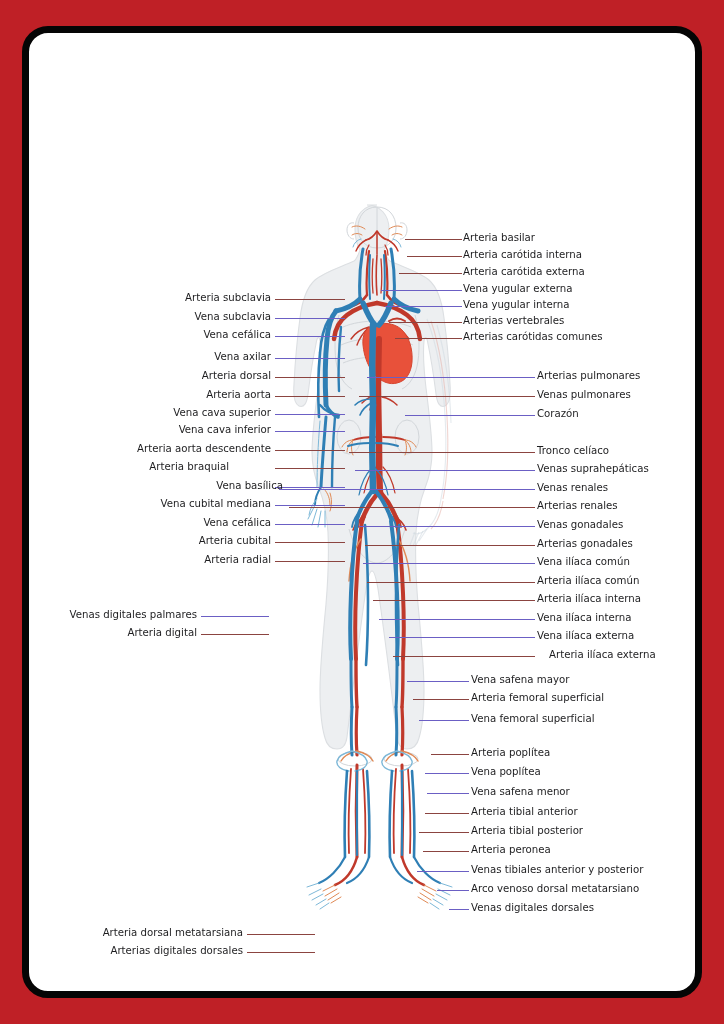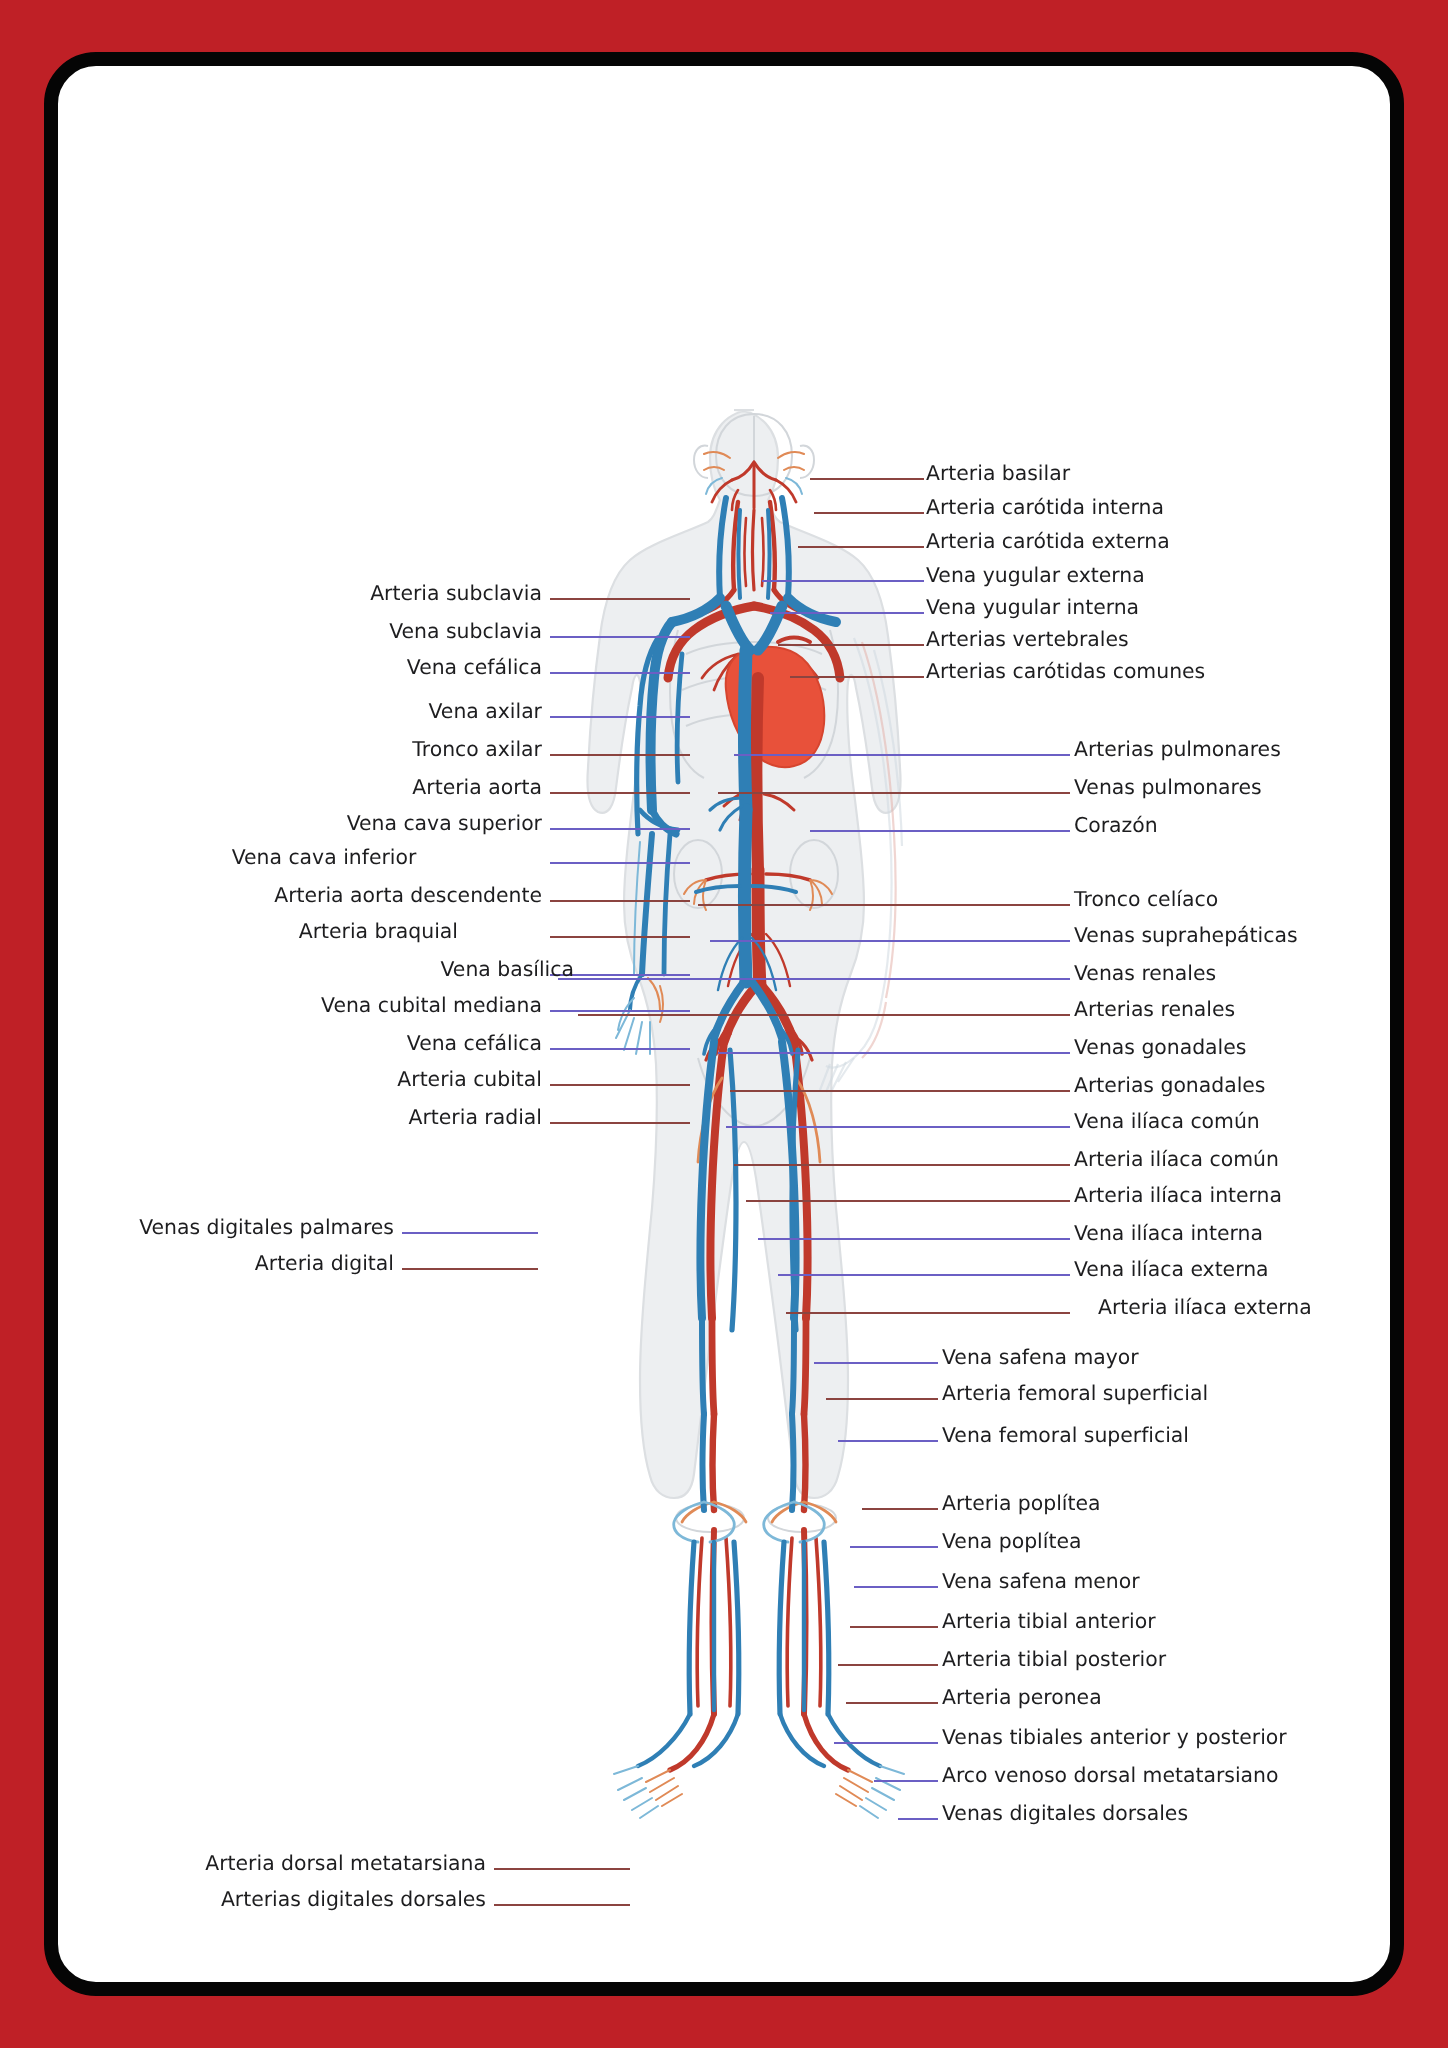--- a/index.html
+++ b/index.html
@@ -321,33 +321,33 @@
     <div id="labels-left">
         <div class="lead" style="left: 246px; top: 266px; width: 70px; border-top-color: rgb(139, 68, 64);"></div>
         <div class="label left" style="top: 260px; left: 0px; width: 242px; color: rgb(29, 29, 31);">Arteria subclavia</div>
         <div class="lead" style="left: 246px; top: 285px; width: 70px; border-top-color: rgb(107, 95, 196);"></div>
         <div class="label left" style="top: 279px; left: 0px; width: 242px; color: rgb(29, 29, 31);">Vena subclavia</div>
         <div class="lead" style="left: 246px; top: 303px; width: 70px; border-top-color: rgb(107, 95, 196);"></div>
         <div class="label left" style="top: 297px; left: 0px; width: 242px; color: rgb(29, 29, 31);">Vena cefálica</div>
         <div class="lead" style="left: 246px; top: 325px; width: 70px; border-top-color: rgb(107, 95, 196);"></div>
         <div class="label left" style="top: 319px; left: 0px; width: 242px; color: rgb(29, 29, 31);">Vena axilar</div>
         <div class="lead" style="left: 246px; top: 344px; width: 70px; border-top-color: rgb(139, 68, 64);"></div>
-        <div class="label left" style="top: 338px; left: 0px; width: 242px; color: rgb(29, 29, 31);">Tronco axilar</div>
+        <div class="label left" style="top: 338px; left: 0px; width: 242px; color: rgb(29, 29, 31);">Arteria dorsal</div>
         <div class="lead" style="left: 246px; top: 363px; width: 70px; border-top-color: rgb(139, 68, 64);"></div>
         <div class="label left" style="top: 357px; left: 0px; width: 242px; color: rgb(29, 29, 31);">Arteria aorta</div>
         <div class="lead" style="left: 246px; top: 381px; width: 70px; border-top-color: rgb(107, 95, 196);"></div>
         <div class="label left" style="top: 375px; left: 0px; width: 242px; color: rgb(29, 29, 31);">Vena cava superior</div>
         <div class="lead" style="left: 246px; top: 398px; width: 70px; border-top-color: rgb(107, 95, 196);"></div>
-        <div class="label left" style="top: 392px; left: 12px; width: 242px; color: rgb(29, 29, 31); text-align: center;">Vena cava inferior</div>
+        <div class="label left" style="top: 392px; left: 0px; width: 242px; color: rgb(29, 29, 31);">Vena cava inferior</div>
         <div class="lead" style="left: 246px; top: 417px; width: 70px; border-top-color: rgb(139, 68, 64);"></div>
         <div class="label left" style="top: 411px; left: 0px; width: 242px; color: rgb(29, 29, 31);">Arteria aorta descendente</div>
         <div class="lead" style="left: 246px; top: 435px; width: 70px; border-top-color: rgb(139, 68, 64);"></div>
         <div class="label left" style="top: 429px; left: 0px; width: 200px; color: rgb(29, 29, 31);">Arteria braquial</div>
         <div class="lead" style="left: 246px; top: 454px; width: 70px; border-top-color: rgb(107, 95, 196);"></div>
-        <div class="label left" style="top: 448px; left: 16px; width: 242px; color: rgb(29, 29, 31);">Vena basílica</div>
+        <div class="label left" style="top: 448px; left: 0px; width: 242px; color: rgb(29, 29, 31); padding-left: 12px;">Vena basílica</div>
         <div class="lead" style="left: 246px; top: 472px; width: 70px; border-top-color: rgb(107, 95, 196);"></div>
         <div class="label left" style="top: 466px; left: 0px; width: 242px; color: rgb(29, 29, 31);">Vena cubital mediana</div>
         <div class="lead" style="left: 246px; top: 491px; width: 70px; border-top-color: rgb(107, 95, 196);"></div>
         <div class="label left" style="top: 485px; left: 0px; width: 242px; color: rgb(29, 29, 31);">Vena cefálica</div>
         <div class="lead" style="left: 246px; top: 509px; width: 70px; border-top-color: rgb(139, 68, 64);"></div>
         <div class="label left" style="top: 503px; left: 0px; width: 242px; color: rgb(29, 29, 31);">Arteria cubital</div>
         <div class="lead" style="left: 246px; top: 528px; width: 70px; border-top-color: rgb(139, 68, 64);"></div>
         <div class="label left" style="top: 522px; left: 0px; width: 242px; color: rgb(29, 29, 31);">Arteria radial</div>
         <div class="lead" style="left: 172px; top: 583px; width: 68px; border-top-color: rgb(107, 95, 196);"></div>
         <div class="label left" style="top: 577px; left: 0px; width: 168px; color: rgb(29, 29, 31);">Venas digitales palmares</div>

